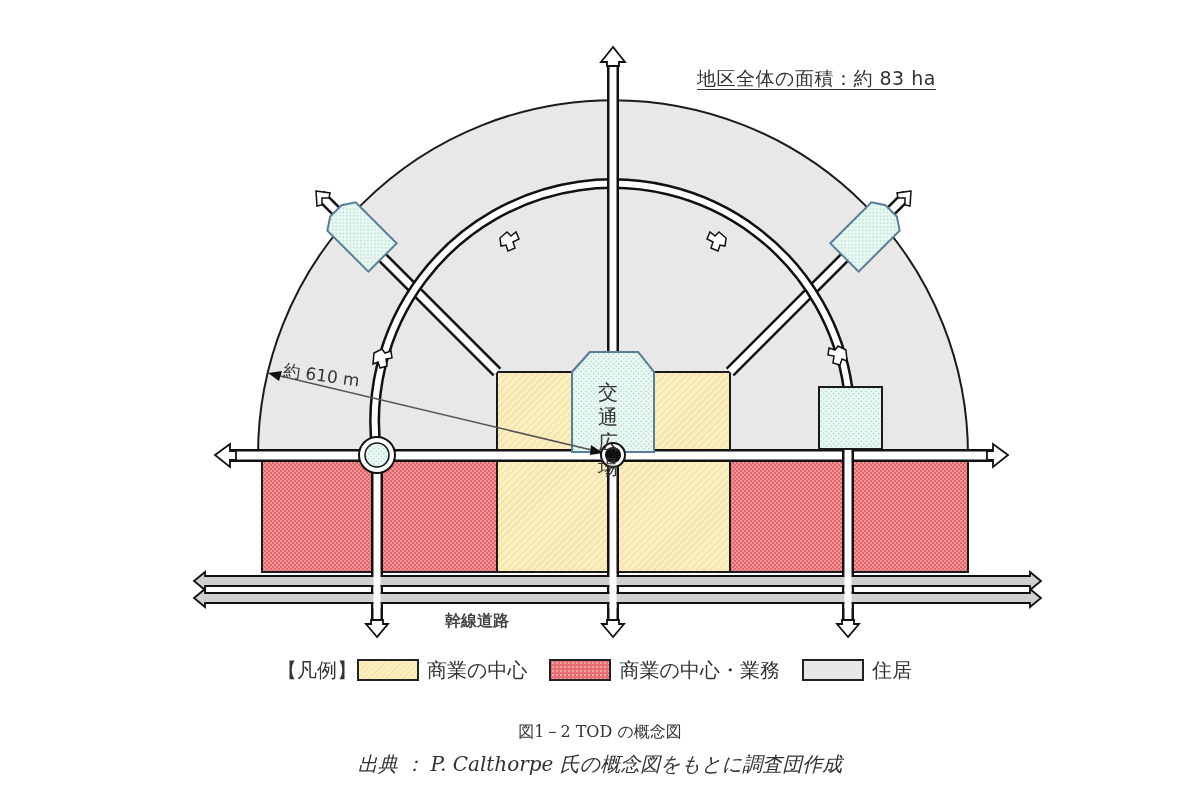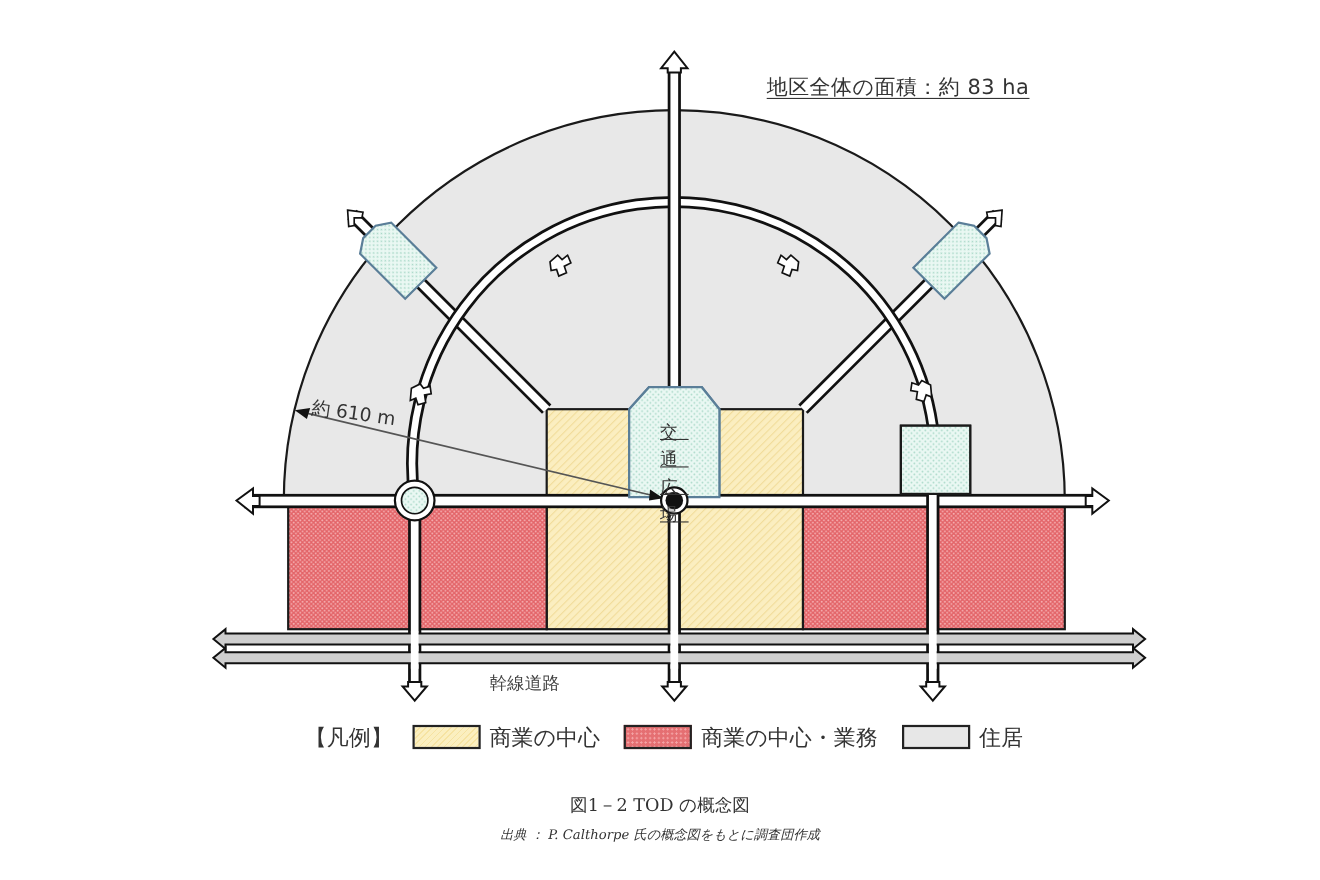--- a/index.html
+++ b/index.html
@@ -3,36 +3,36 @@
 <meta charset="utf-8">
 <style>
   html, body { margin:0; padding:0; background:#ffffff; }
   body { width:1200px; height:800px; position:relative; overflow:hidden;
          font-family: "DejaVu Sans", "Liberation Sans", sans-serif; color:#333; }
   #diagram { position:absolute; left:0; top:0; width:1200px; height:800px; }
   .area-label { position:absolute; left:697px; top:66px; font-size:19px; color:#333;
                 text-decoration:underline; text-underline-offset:4px; letter-spacing:0.5px; white-space:nowrap;text-align:right; }
   .dist-label { position:absolute; left:285px; top:359px; font-size:17px; color:#333;
                 transform:rotate(8deg); transform-origin:left top; white-space:nowrap; }
-  .plaza-label { position:absolute; left:583px; top:380px; width:60px; font-size:16px; color:#333;
-                 line-height:25px; text-align:center; letter-spacing:10px;text-decoration:underline; }
-  .trunk-label { position:absolute; left:445px; top:611px; font-size:16px; color:#444; white-space:nowrap; }
+  .plaza-label { position:absolute; left:583px; top:380px; width:60px; font-size:20px; color:#333;
+                 line-height:25px; text-align:center; letter-spacing:10px; }
+  .trunk-label { position:absolute; left:445px; top:611px; font-size:16px; color:#444; white-space:nowrap;font-weight:bold; }
   .legend { position:absolute; left:277px; top:655px; height:30px; display:flex; align-items:center;
             font-size:20px; color:#333; white-space:nowrap; }
-  .legend .lg-title { margin-right:18px; }
+  .legend .lg-title { }
   .legend .swatch { width:62px; height:22px; border:2px solid #222; margin-right:8px; box-sizing:border-box; }
   .legend .lg-text { margin-right:22px; }
   .sw-commercial { background: repeating-linear-gradient(135deg, #fbefc0 0 3px, #f6e3a2 3px 4px); }
   .sw-office { background-color:#e56f72;
     background-image: radial-gradient(#f4a3a5 35%, transparent 36%);
     background-size:4px 4px; }
   .sw-residential { background:#e7e7e7; }
   .caption { position:absolute; left:0; width:1200px; text-align:center; color:#333;margin-top:14px; }
   .caption-title { top:708px; font-size:16px; font-family:"DejaVu Serif","Liberation Serif",serif; }
-  .caption-source { top:737px; font-size:12px; font-style:italic; font-family:"DejaVu Serif","Liberation Serif",serif; }
+  .caption-source { top:737px; font-size:20px; font-style:italic; font-family:"DejaVu Serif","Liberation Serif",serif; }
 </style>
 </head>
 <body>
 
 <svg id="diagram" viewBox="0 0 1200 800" xmlns="http://www.w3.org/2000/svg">
   <defs>
     <pattern id="pat-office" width="4" height="4" patternUnits="userSpaceOnUse">
       <rect width="4" height="4" fill="#e36468"></rect>
       <circle cx="1" cy="1" r="0.9" fill="#f5aeb0"></circle>
       <circle cx="3" cy="3" r="0.9" fill="#f5aeb0"></circle>

